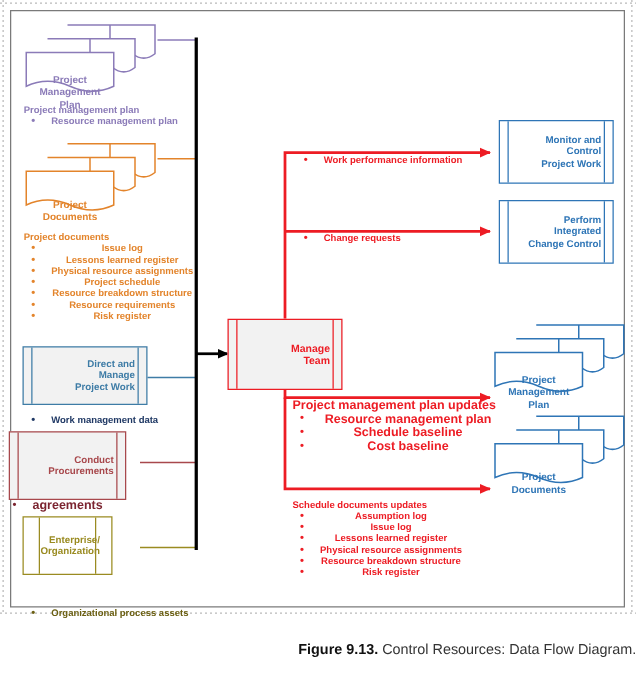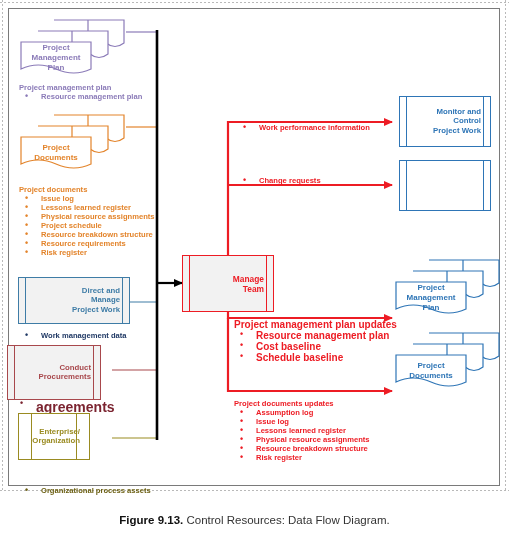--- a/index.html
+++ b/index.html
@@ -29,44 +29,44 @@
      background-size:4px 1px;}
 
   
   #frame{position:absolute;left:8px;top:8px;width:492px;height:478px;
      border:1px solid #7a7a7a;background:#ffffff;box-sizing:border-box;}
 
   
   .blk{position:absolute;white-space:nowrap;}
   .blk .hd{font-weight:bold;display:block;}
   .blk ul{margin:0;padding:0;list-style:none;}
-  .blk li{position:relative;padding-left:22px;font-weight:bold;white-space:nowrap;}
+  .blk li{position:relative;padding-left:22px;font-weight:bold;white-space:nowrap;text-align:center;}
   .blk li:before{content:"\2022";position:absolute;left:6px;top:-1px;font-size:9px;}
 
   .single{position:absolute;white-space:nowrap;font-weight:bold;padding-left:22px;}
   .single:before{content:"\2022";position:absolute;left:6px;top:-1px;font-size:9px;}
 
   
   .proc{position:absolute;box-sizing:border-box;border:1.6px solid #000;
      background:#f2f2f2;}
   .proc .bar-l,.proc .bar-r{position:absolute;top:0;bottom:0;width:0;
      border-left:1.6px solid currentColor;}
   .proc .bar-l{left:6px;}
   .proc .bar-r{right:6px;}
   .proc .lbl{position:absolute;left:9px;right:9px;top:50%;transform:translateY(-50%);
      text-align:right;font-weight:bold;line-height:1.25;}
 
   
   .docs{position:absolute;}
   .docs svg{display:block;overflow:visible;}
   .docs .lbl{position:absolute;left:0;width:100%;text-align:center;
-     font-weight:bold;line-height:1.25;}
-
-  
-  #caption{position:absolute;left:0;top:514px;width:509px;text-align:center;
+     font-weight:bold;line-height:1.25;margin-top:16px;}
+
+  
+  #caption{position:absolute;left:0;top:514px;width:509px;text-align:right;
      font-size:11.5px;color:#333;font-family:"Liberation Sans","DejaVu Sans",sans-serif;}
   #caption b{color:#111;}
 </style>
 </head>
 <body>
 
 <div id="page">
 
   <div class="guide guide-top"></div>
   <div class="guide guide-left"></div>
@@ -140,21 +140,21 @@
       <li>Issue log</li>
       <li>Lessons learned register</li>
       <li>Physical resource assignments</li>
       <li>Project schedule</li>
       <li>Resource breakdown structure</li>
       <li>Resource requirements</li>
       <li>Risk register</li>
     </ul>
   </div>
 
-  <div class="proc" style="left:18px;top:277px;width:112px;height:47px;
+  <div class="proc" style="left:18px;top:277px;width:100px;height:47px;
        border-color:#3E7CA6;color:#3E7CA6;">
     <span class="bar-l"></span>
     <span class="bar-r"></span>
     <div class="lbl" style="font-size:7.8px;color:#3E7CA6;">
       <span>Direct and</span><br>
       <span>Manage</span><br>
       <span>Project Work</span>
     </div>
   </div>
 
@@ -163,21 +163,21 @@
   <div class="proc" style="left:7px;top:345px;width:94px;height:55px;
        border-color:#A8484C;color:#A8484C;">
     <span class="bar-l"></span>
     <span class="bar-r"></span>
     <div class="lbl" style="font-size:7.8px;color:#A8484C;">
       <span>Conduct</span><br>
       <span>Procurements</span>
     </div>
   </div>
 
-  <div class="single" style="left:14px;top:399px;font-size:14px;color:#7B2430;">agreements</div>
+  <div class="single" style="left:4px;top:399px;font-size:10px;color:#7B2430;">agreements</div>
 
   <div class="proc" style="left:18px;top:413px;width:72px;height:47px;
        border-color:#9A8B21;color:#9A8B21;background:#ffffff;">
     <span class="bar-l" style="left:12px;"></span>
     <span class="bar-r" style="right:12px;"></span>
     <div class="lbl" style="font-size:7.8px;color:#9A8B21;">
       <span>Enterprise/</span><br>
       <span>Organization</span>
     </div>
   </div>
@@ -189,33 +189,33 @@
     <span class="bar-l"></span>
     <span class="bar-r"></span>
     <div class="lbl" style="font-size:8.4px;color:#ED1C24;">
       <span>Manage</span><br>
       <span>Team</span>
     </div>
   </div>
 
   <div class="single" style="left:237px;top:123px;font-size:7.6px;color:#ED1C24;">Work performance information</div>
 
-  <div class="single" style="left:237px;top:176px;font-size:7.6px;color:#ED1C24;">Change requests</div>
+  <div class="single" style="left:237px;top:186px;font-size:7.6px;color:#ED1C24;">Change requests</div>
 
   <div class="blk" style="left:234px;top:319px;font-size:10px;color:#ED1C24;">
     <span class="hd">Project management plan updates</span>
     <ul>
       <li>Resource management plan</li>
+      <li>Schedule baseline</li>
       <li>Cost baseline</li>
-      <li>Schedule baseline</li>
     </ul>
   </div>
 
   <div class="blk" style="left:234px;top:399px;font-size:7.6px;color:#ED1C24;">
-    <span class="hd">Project documents updates</span>
+    <span class="hd">Schedule documents updates</span>
     <ul>
       <li>Assumption log</li>
       <li>Issue log</li>
       <li>Lessons learned register</li>
       <li>Physical resource assignments</li>
       <li>Resource breakdown structure</li>
       <li>Risk register</li>
     </ul>
   </div>
 
@@ -227,20 +227,25 @@
       <span>Monitor and</span><br>
       <span>Control</span><br>
       <span>Project Work</span>
     </div>
   </div>
 
   <div class="proc" style="left:399px;top:160px;width:92px;height:51px;
        border-color:#2E75B6;color:#2E75B6;background:#ffffff;">
     <span class="bar-l"></span>
     <span class="bar-r"></span>
+    <div class="lbl" style="font-size:7.8px;color:#2E75B6;">
+      <span>Perform</span><br>
+      <span>Integrated</span><br>
+      <span>Change Control</span>
+    </div>
   </div>
 
   <div class="docs" style="left:392px;top:257px;width:110px;height:63px;color:#2E75B6;">
     <svg width="110" height="63" viewBox="0 0 110 63">
       <path d="M37,3 H107 V26 q-9,7 -18,0 q-9,-7 -18,0 V3 Z" fill="#fff" stroke="#2E75B6" stroke-width="1.2"></path>
       <path d="M21,14 H91 V37 q-9,7 -18,0 q-9,-7 -18,0 V14 Z" fill="#fff" stroke="#2E75B6" stroke-width="1.2"></path>
       <path d="M4,25 H74 V52 q-17,8 -35,0 q-18,-8 -35,0 V25 Z" fill="#fff" stroke="#2E75B6" stroke-width="1.2"></path>
     </svg>
     <div class="lbl" style="left:4px;width:70px;top:26px;font-size:8px;color:#2E75B6;">
       <span>Project</span><br>

